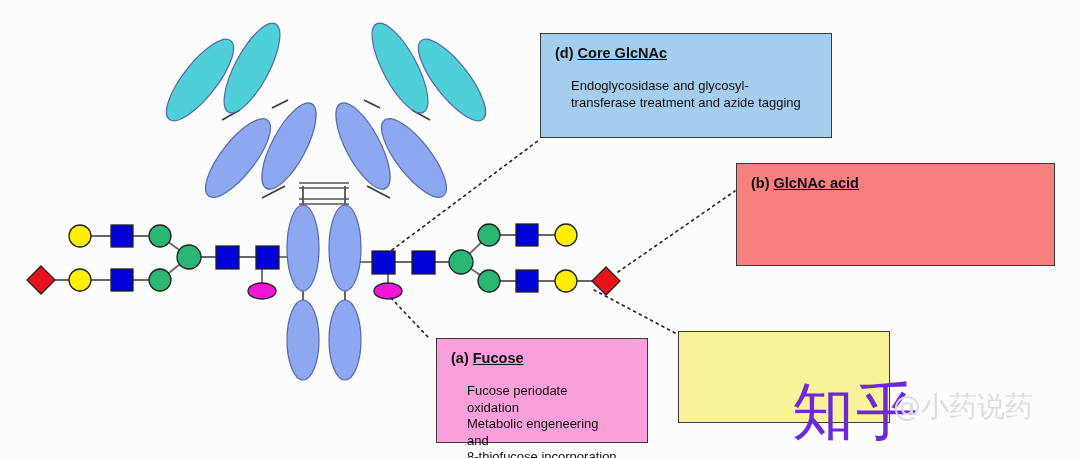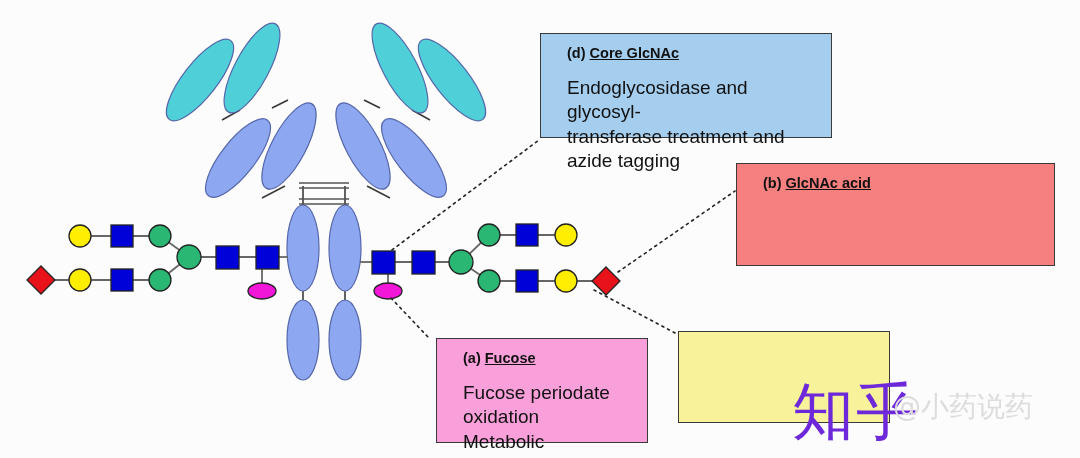--- a/index.html
+++ b/index.html
@@ -26,42 +26,42 @@
     left: 0;
     top: 0;
     width: 1080px;
     height: 458px;
     display: block;
   }
   .callout {
     position: absolute;
     box-sizing: border-box;
     border: 1px solid #3a3a3a;
-    padding: 12px 14px 10px 26px;
+    padding: 12px 14px 10px 14px;
     font-family: "Liberation Sans", sans-serif;
     color: #111111;
   }
   .callout .c-title {
     font-size: 14.5px;
     font-weight: bold;
     margin: 0 0 14px 0;
     white-space: nowrap;
     line-height: 1.1;
   }
   .callout .c-title .c-tag {
     text-decoration: none;
   }
   .callout .c-title .c-name {
     text-decoration: underline;
   }
   .callout .c-body {
-    font-size: 19px;
+    font-size: 13px;
     line-height: 1.28;
     white-space: pre-line;
-    margin: 0;
+    margin: 16px;
   }
   #callout-d {
     left: 540px;
     top: 33px;
     width: 292px;
     height: 105px;
     background: #a5cdee;
   }
   #callout-b {
     left: 736px;

